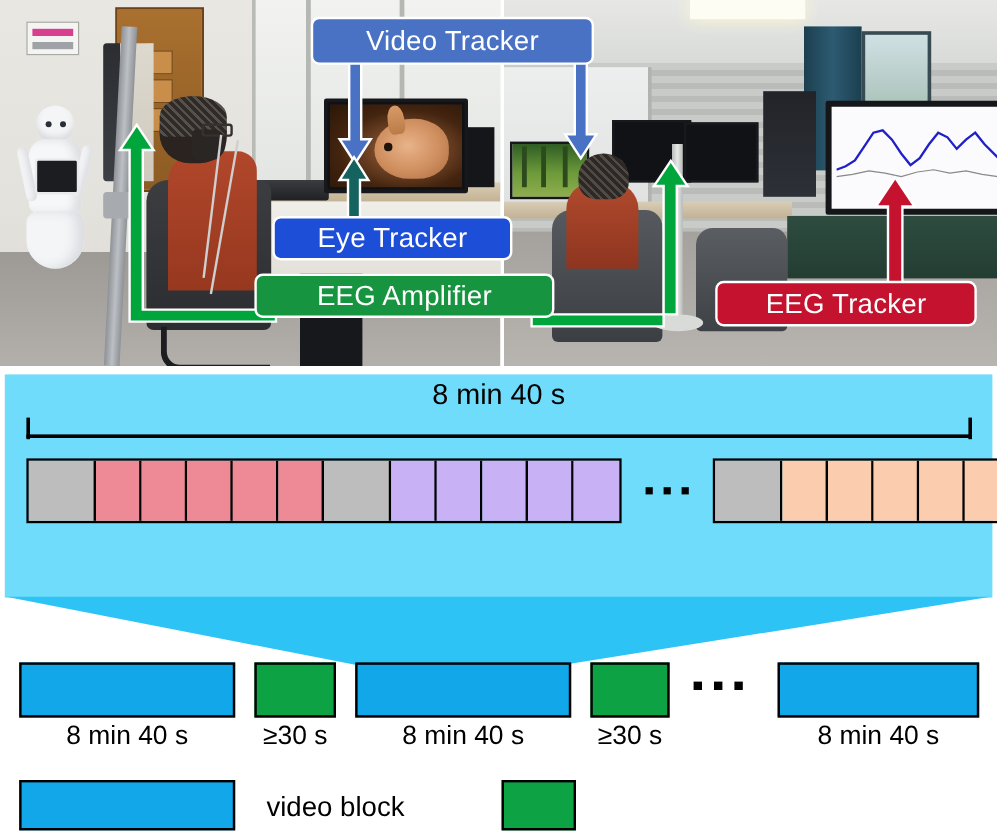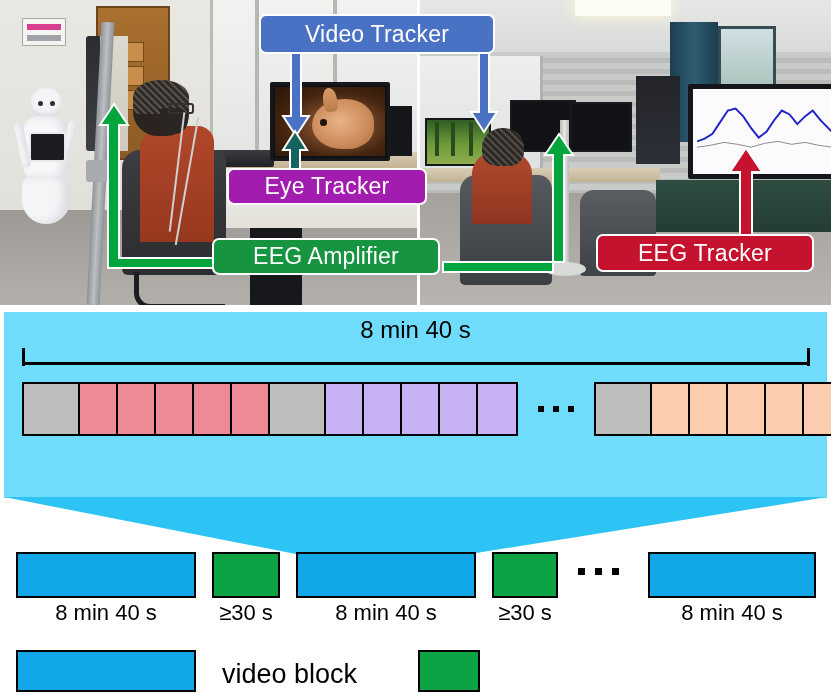--- a/index.html
+++ b/index.html
@@ -150,21 +150,21 @@
   .lg-text{font-size:24px;color:#000;}
 
   
   #bottom{position:absolute;left:0;top:552px;width:831px;height:141px;}
   .bblock{position:absolute;border:2.5px solid #000;box-sizing:border-box;top:0;height:46px;}
   .blabel{position:absolute;top:48px;font-size:22px;color:#000;text-align:center;white-space:nowrap;}
   .bdots{position:absolute;display:flex;gap:10px;align-items:center;}
   .bdot{width:7px;height:7px;background:#000;}
   #bottom-legend{position:absolute;left:0;top:96px;width:831px;height:45px;}
   .bl-swatch{position:absolute;border:2.5px solid #000;box-sizing:border-box;}
-  .bl-text{position:absolute;font-size:27px;color:#000;white-space:nowrap;}
+  .bl-text{position:absolute;font-size:23px;color:#000;white-space:nowrap;}
 </style>
 </head>
 <body>
 
 <div id="photo-strip">
 
   <div class="photo" id="photo-left">
     <div class="lab-wall"></div>
     <div class="glasswall">
       <div class="glassmull" style="left:42px"></div>
@@ -282,24 +282,24 @@
   </g>
 
   <g>
     <path d="M740,246 L740,172 L730,172 L746,148 L762,172 L752,172 L752,246 Z" fill="#c4122f" stroke="#ffffff" stroke-width="2"></path>
   </g>
 </svg>
 
 <div class="callout" id="c-video" style="left:259px;top:14px;width:236px;height:40px;background:#4a72c4">
   <span>Video Tracker</span>
 </div>
-<div class="callout" id="c-eye" style="left:227px;top:168px;width:200px;height:37px;background:#a21caf">
+<div class="callout" id="c-eye" style="left:227px;top:180px;width:200px;height:37px;background:#1d4ed8">
   <span>Eye Tracker</span>
 </div>
-<div class="callout" id="c-amp" style="left:212px;top:238px;width:228px;height:37px;background:#17943f">
+<div class="callout" id="c-amp" style="left:212px;top:228px;width:250px;height:37px;background:#17943f">
   <span>EEG Amplifier</span>
 </div>
 <div class="callout" id="c-sig" style="left:596px;top:234px;width:218px;height:38px;background:#c4122f">
   <span>EEG Tracker</span>
 </div>
 
 <div id="mid-panel">
   <div class="mid-title">8 min 40 s</div>
 
   <div class="brack" style="left:18px;top:50px;width:788px;height:3px"></div>

